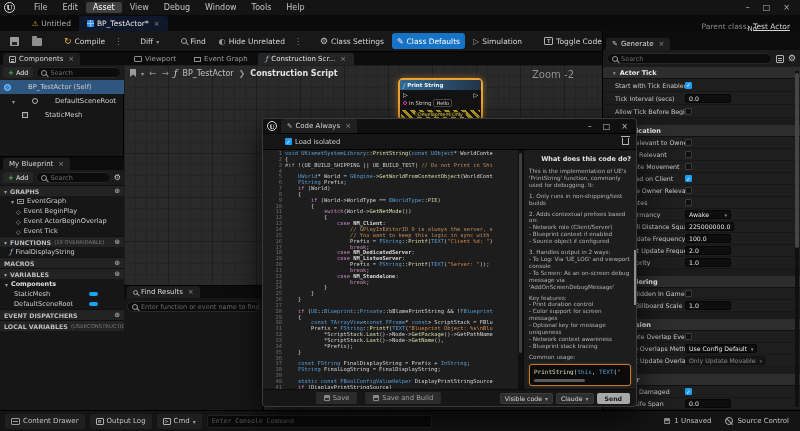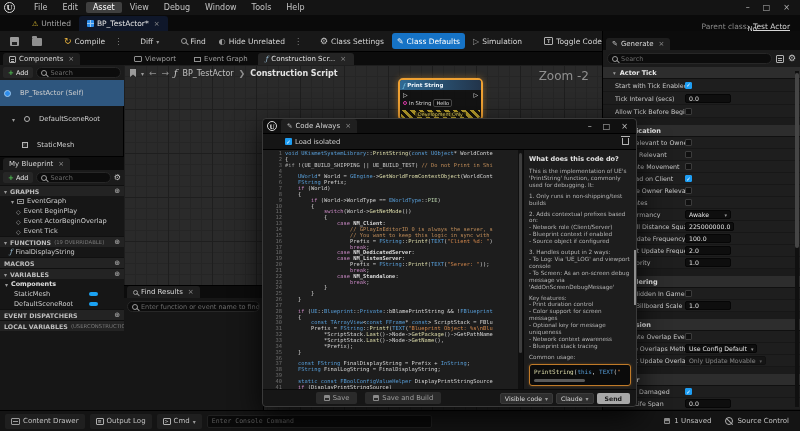--- a/index.html
+++ b/index.html
@@ -49,21 +49,21 @@
 
 .tabstrip{height:13px;background:#0c0c0c;display:flex;align-items:flex-end}
 .ptab{height:12px;display:flex;align-items:center;gap:3px;background:#1e1e1e;border-radius:3px 3px 0 0;padding:0 6px;font-size:7px;color:#d8d8d8;margin-left:3px}
 .search{flex:1;display:flex;align-items:center;gap:3px;background:#0c0c0c;border:1px solid #272727;border-radius:7px;height:11px;padding:0 4px;color:#6b6b6b;font-size:6.5px;overflow:hidden;white-space:nowrap}
 
 .leftcol{position:absolute;left:0;top:52px;width:124px;bottom:21px;background:#161616;border-right:1px solid #000}
 .components{position:absolute;left:0;top:0;width:124px;height:105px;border-bottom:1px solid #000}
 .addrow{display:flex;align-items:center;gap:3px;padding:2px 3px;background:#1b1b1b}
 .addbtn{display:flex;align-items:center;gap:2px;background:#262626;border-radius:2px;height:11px;padding:0 5px;font-size:6.5px;color:#e0e0e0}
 .plus{color:#4fc253;font-weight:bold;font-size:7px}
-.trow{display:flex;align-items:center;gap:9px;height:26px;font-size:6.8px;color:#cfcfcf;padding-left:4px;white-space:nowrap}
+.trow{display:flex;align-items:center;gap:17px;height:14px;font-size:6.8px;color:#cfcfcf;padding-left:4px;white-space:nowrap}
 .trow.sel{background:#2e567e}
 .ind1{padding-left:12px}.ind2{padding-left:22px}
 .tarrow{color:#9a9a9a;font-size:6px}
 .ic-bp{width:7px;height:7px;background:#2d8ceb;border-radius:50%;border:1px solid #9cc8f0;flex:none}
 .ic-root{width:6px;height:6px;border:1px solid #b5b5b5;border-radius:50%;flex:none}
 .ic-cube{width:6px;height:6px;border:1px solid #b5b5b5;flex:none;background:linear-gradient(135deg,#3a3a3a 50%,#242424 50%)}
 .myblueprint{position:absolute;left:0;top:105px;width:124px;bottom:0;background:#161616}
 .sec-h{height:11px;background:#232323;display:flex;align-items:center;gap:3px;font-size:6.3px;font-weight:bold;color:#bdbdbd;padding:0 4px;border-top:1px solid #101010;white-space:nowrap;overflow:hidden}
 .sec-h .note{font-weight:normal;font-size:5.3px;color:#7a7a7a}
 .oplus{margin-left:auto;color:#9a9a9a;font-size:7px}
@@ -80,21 +80,21 @@
 .gtab{height:12px;display:flex;align-items:center;gap:3px;padding:0 8px;font-size:7px;color:#9f9f9f;margin-left:2px}
 .gtab.active{background:#242424;border-radius:3px 3px 0 0;color:#e4e4e4}
 .vpic{width:8px;height:6px;border:1px solid #8f8f8f;border-radius:1px}
 .graph{position:absolute;left:0;top:13px;right:0;bottom:0;background-color:#2a2a2a;background-image:linear-gradient(#1e1e1e 1px,transparent 1px),linear-gradient(90deg,#1e1e1e 1px,transparent 1px),linear-gradient(#252525 1px,transparent 1px),linear-gradient(90deg,#252525 1px,transparent 1px);background-size:44px 44px,44px 44px,11px 11px,11px 11px;overflow:hidden}
 .crumbs{position:absolute;left:0;top:0;right:0;height:16px;display:flex;align-items:center;gap:5px;padding-left:6px;font-size:8px;color:#c0c0c0}
 .bookmark{width:6px;height:8px;background:#9a9a9a;clip-path:polygon(0 0,100% 0,100% 100%,50% 70%,0 100%)}
 .nav-ar{color:#8f8f8f;font-size:9px}
 .crumb-f{font-style:italic;font-family:"DejaVu Serif",serif;color:#d0d0d0;font-size:9px}
 .crumb-sep{color:#8f8f8f}
 .crumb2{color:#e2e2e2;font-weight:bold}
-.zoomlbl{position:absolute;right:13px;top:4px;font-size:12px;color:#909090}
+.zoomlbl{position:absolute;right:28px;top:4px;font-size:10px;color:#909090}
 
 .bp-node{position:absolute;left:274px;top:13px;width:85px;border:2px solid #f0a132;border-radius:5px;background:rgba(17,17,17,.93);box-shadow:0 0 7px rgba(240,161,50,.45)}
 .node-h{height:10px;background:linear-gradient(90deg,#2f6a94,#22344a);border-radius:2px 2px 0 0;display:flex;align-items:center;gap:2px;padding:0 3px;font-size:5.5px;font-weight:bold;color:#eef5fb;white-space:nowrap}
 .node-h .fico{color:#7ed0f0;font-style:italic;font-family:"DejaVu Serif",serif;font-weight:normal;font-size:6px}
 .pins{display:flex;justify-content:space-between;padding:1px 3px;color:#e9e9e9;font-size:6px;line-height:7px}
 .instring{display:flex;align-items:center;gap:2px;padding:0 3px 2px}
 .pin-str{width:4px;height:4px;border:1px solid #e23bb0;border-radius:50%;flex:none}
 .pin-lbl{font-size:5.3px;color:#dcdcdc;white-space:nowrap}
 .pin-input{background:#0f0f0f;border:1px solid #4a4a4a;border-radius:2px;font-size:5px;color:#eaeaea;padding:0 2px;height:8px;display:flex;align-items:center}
 .devonly{height:8px;margin:1px;border-radius:0 0 2px 2px;background:repeating-linear-gradient(45deg,#b9a02c 0 3px,#17140a 3px 6px);display:flex;align-items:center;justify-content:center}
@@ -140,21 +140,21 @@
 .cw-content{flex:1;display:flex;overflow:hidden;background:#1d1d1d}
 .gutter{width:22px;text-align:right;padding:1px 3px 0 0;font-family:"DejaVu Sans Mono",monospace;font-size:5.4px;line-height:5.85px;color:#6e6e6e}
 .codecol{flex:1;overflow:hidden;padding-top:1px;font-family:"DejaVu Sans Mono",monospace;font-size:5.4px;line-height:5.85px;color:#d4d4d4}
 .code-line{height:5.85px;white-space:pre}
 .tk-com{color:#bd8a57}.tk-str{color:#d0854a}.tk-mac{color:#9b9b9b}.tk-mac2{color:#c8c8c8}
 .tk-flow{color:#c586c0}.tk-kw{color:#569cd6}.tk-enum{color:#dadada;font-weight:bold}
 .tk-num{color:#b5cea8}.tk-type{color:#569cd6}.tk-fn{color:#dcdcaa}
 .vscroll{width:5px;background:#101010;position:relative}
 .vthumb{position:absolute;top:3px;left:1px;width:3px;height:200px;background:#3e3e3e;border-radius:2px}
 .ai{width:113px;background:#1d1d1d;border-left:1px solid #0a0a0a;position:relative;padding:4px 5px 3px;display:flex;flex-direction:column;overflow:hidden}
-.ai-title{font-size:6.5px;font-weight:bold;color:#e2e2e2;text-align:left;margin:1px 0 5px}
+.ai-title{font-size:6.5px;font-weight:bold;color:#e2e2e2;text-align:right;margin:1px 0 5px}
 .ai-p{font-size:5.7px;line-height:6.9px;color:#b2b2b2;white-space:pre-line;margin-bottom:4px}
 .usage-box{border:1px solid #c07a28;box-shadow:0 0 3px rgba(192,122,40,.4);background:#0b0b0b;border-radius:3px;padding:3px 4px;margin:1px 0 4px}
 .usage-code{font-family:"DejaVu Sans Mono",monospace;font-size:6px;white-space:nowrap;overflow:hidden;color:#d4d4d4}
 .usage-scroll{height:3px;background:#5a5a5a;border-radius:2px;width:55%;margin-top:4px}
 .ai-thumb{position:absolute;right:0;top:100px;width:2px;height:55px;background:#8f8f8f}
 .cw-footer{height:17px;display:flex;align-items:center;background:#161616;border-top:1px solid #0b0b0b;border-radius:0 0 4px 4px}
 .foot-left{width:261px;display:flex;justify-content:center;gap:8px}
 .cw-btn{height:12px;display:flex;align-items:center;gap:3px;background:#2b2b2b;border-radius:2px;padding:0 8px;font-size:6.8px;color:#9f9f9f}
 .minidisk{width:6px;height:6px;background:#8a8a8a;border-radius:1px;position:relative}
 .minidisk:after{content:"";position:absolute;left:1px;bottom:1px;right:1px;height:2px;background:#2b2b2b}

